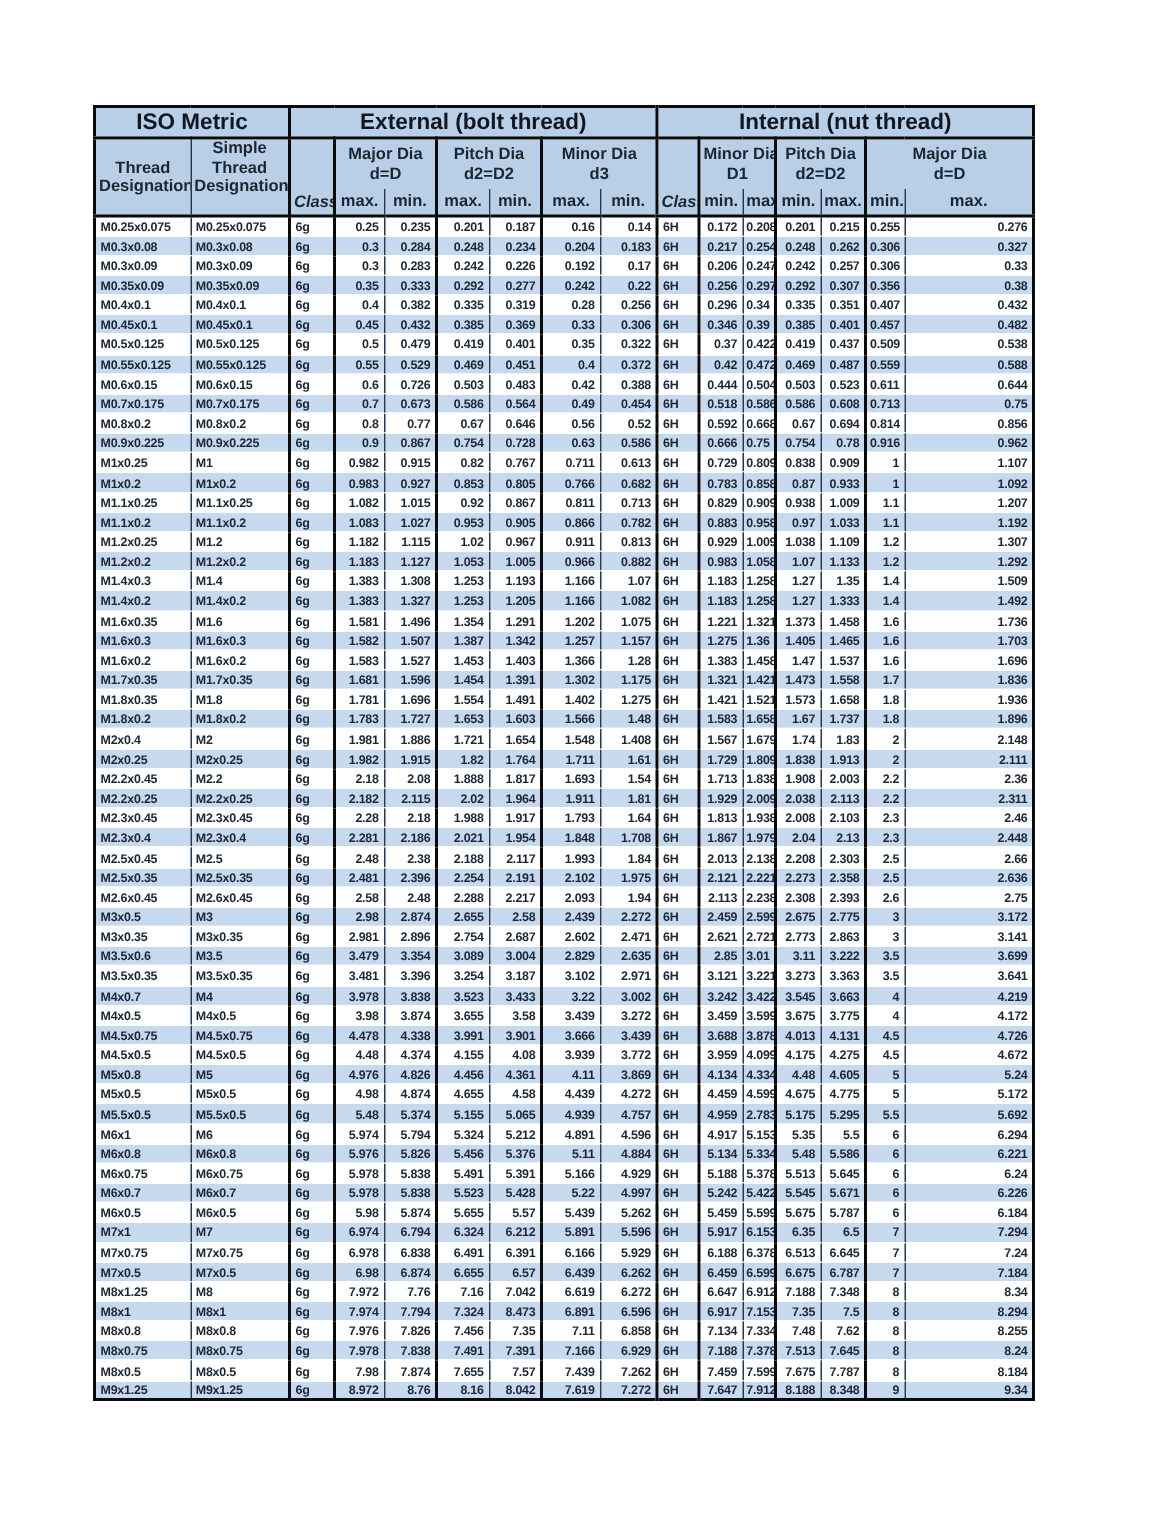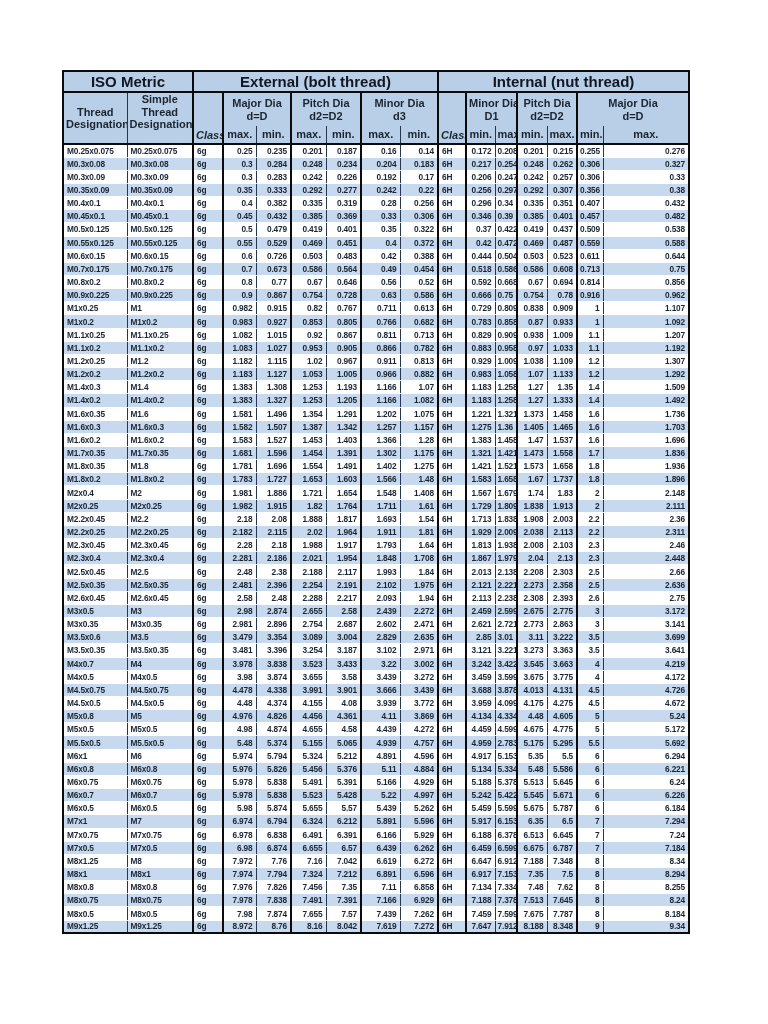--- a/index.html
+++ b/index.html
@@ -1147,21 +1147,21 @@
           <td class="c-num thin-r">8</td>
           <td class="c-num">8.34</td>
         </tr>
         <tr>
           <td class="c-desig thin-r">M8x1</td>
           <td class="c-desig thick-r">M8x1</td>
           <td class="c-class thick-r">6g</td>
           <td class="c-num thin-r">7.974</td>
           <td class="c-num thick-r">7.794</td>
           <td class="c-num thin-r">7.324</td>
-          <td class="c-num thick-r">7.212</td>
+          <td class="c-num thick-r">8.473</td>
           <td class="c-num thin-r">6.891</td>
           <td class="c-num thick-r">6.596</td>
           <td class="c-class thick-r">6H</td>
           <td class="c-num thin-r">6.917</td>
           <td class="c-num thick-r">7.153</td>
           <td class="c-num thin-r">7.35</td>
           <td class="c-num thick-r">7.5</td>
           <td class="c-num thin-r">8</td>
           <td class="c-num">8.294</td>
         </tr>

